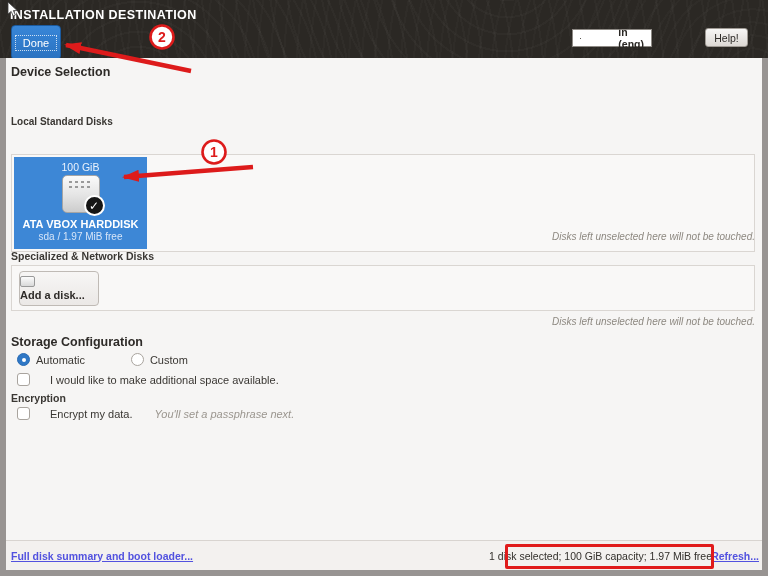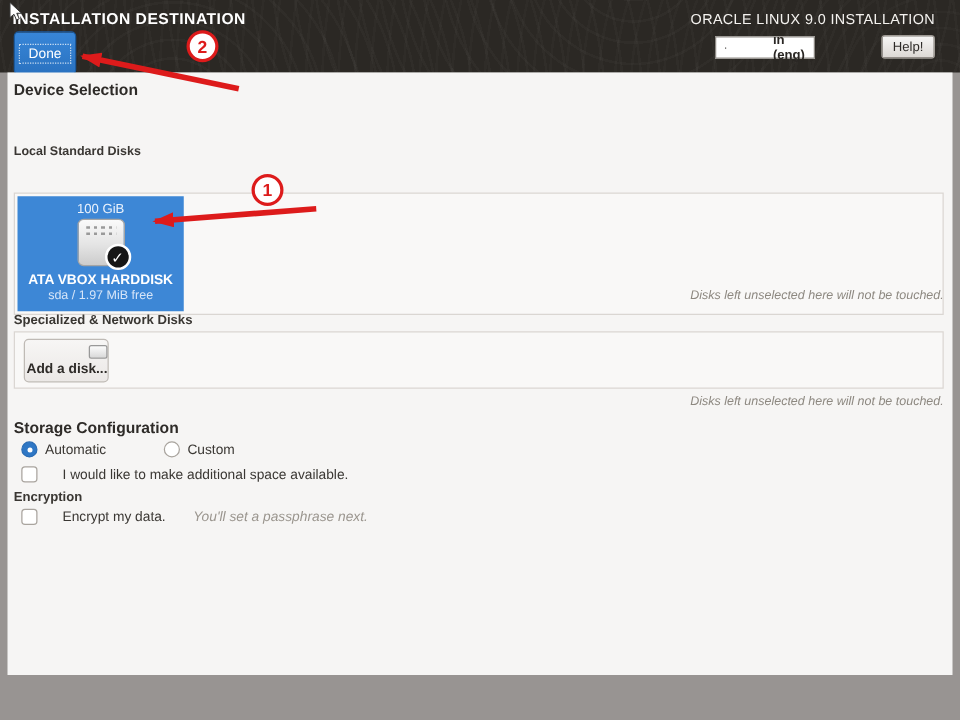--- a/index.html
+++ b/index.html
@@ -48,23 +48,23 @@
   .disk-badge { position:absolute; right:-6px; bottom:-4px; width:21px; height:21px; border-radius:50%;
     background:#161616; border:2px solid #fff; color:#fff; font-size:12px; font-weight:bold;
     display:flex; align-items:center; justify-content:center; }
   .disk-name { margin-top:5px; font-size:11px; font-weight:bold; color:#ffffff; }
   .disk-details { margin-top:1px; font-size:10px; color:#d6e5f8; }
   .note { position:absolute; right:7px; font-size:10px; font-style:italic; color:#8d8880; }
   .note1 { top:173px; }
   .note2 { top:258px; }
   .h-spec { left:5px; top:192px; font-size:10.5px; }
   .network-box { position:absolute; left:5px; top:207px; width:744px; height:46px; background:#f9f8f7; border:1px solid #dad6d2; }
-  .add-disk-btn { position:absolute; left:7px; top:5px; width:68px; height:35px;
+  .add-disk-btn { position:absolute; left:7px; top:5px; width:80px; height:35px;
     background:linear-gradient(#f7f6f5,#ebe8e6); border:1px solid #bfbab5; border-radius:4px;
-    display:flex; flex-direction:column; align-items:flex-end; justify-content:center; gap:2px; cursor:pointer; font-family:inherit; }
+    display:flex; flex-direction:column; align-items:flex-start; justify-content:center; gap:2px; cursor:pointer; font-family:inherit; }
   .add-disk-icon { width:15px; height:11px; border-radius:2px; background:linear-gradient(#fcfcfc,#d9d9d9); border:1px solid #999; }
   .add-disk-label { font-size:11px; font-weight:bold; color:#2e2b28; }
   .h-storage { left:5px; top:277px; }
   .h-enc { left:5px; top:334px; font-size:10.5px; }
   .radio-row { position:absolute; left:11px; top:295px; display:flex; align-items:center; }
   .opt { display:flex; align-items:center; gap:6px; font-size:11px; color:#3a3733; }
   .opt.custom { margin-left:46px; }
   .radio { width:13px; height:13px; border-radius:50%; background:#fff; border:1px solid #a9a49e; position:relative; cursor:pointer; }
   .radio.checked { background:#2f77c5; border-color:#2a6cb4; }
   .radio.checked::after { content:""; position:absolute; left:3.5px; top:3.5px; width:4px; height:4px; border-radius:50%; background:#fff; }
@@ -92,21 +92,20 @@
 <div class="window">
 
   <div class="header">
     <svg class="cursor-icon" width="12" height="15" viewBox="0 0 12 15">
       <polygon points="1,0 1,12 4.2,9.4 6.2,14 8.4,13 6.4,8.6 10.2,8.6" fill="#ffffff" stroke="#3a3a3a" stroke-width="0.8"></polygon>
     </svg>
     <div class="page-title">INSTALLATION DESTINATION</div>
     <button class="done-btn">
         <span>Done</span>
       </button>
-    <div class="product-title">ORACLE LINUX 9.0 INSTALLATION</div>
     <div class="kbd-box">
       <svg width="14" height="11" viewBox="0 0 14 11">
         <rect x="0.5" y="1" width="13" height="9" rx="1.2" fill="#2d2a27"></rect>
         <rect x="2" y="3" width="1.6" height="1.4" fill="#fff"></rect>
           <rect x="4.4" y="3" width="1.6" height="1.4" fill="#fff"></rect>
         <rect x="6.8" y="3" width="1.6" height="1.4" fill="#fff"></rect>
           <rect x="9.2" y="3" width="1.6" height="1.4" fill="#fff"></rect>
         <rect x="3" y="7" width="8" height="1.4" fill="#fff"></rect>
       </svg>
       <span class="kbd-label">in (eng)</span>
@@ -158,20 +157,26 @@
     </div>
 
     <div class="h-sub h-enc">Encryption</div>
     <div class="check-row cr2">
       <span class="checkbox"></span>
       <span>Encrypt my data.</span>
       <span class="hint">You'll set a passphrase next.</span>
     </div>
   </div>
 
+  <div class="footer">
+    <a class="summary-link">Full disk summary and boot loader...</a>
+    <span class="status">1 disk selected; 100 GiB capacity; 1.97 MiB free</span>
+    <a class="refresh-link">Refresh...</a>
+    <div class="red-rect"></div>
+  </div>
 
   <svg class="annotations" viewBox="0 0 768 576">
     <defs>
       <marker id="arrowhead" markerUnits="userSpaceOnUse" markerWidth="18" markerHeight="14" refX="15" refY="6" orient="auto">
         <path d="M0,0 L17,6 L0,12 z" fill="#dd1b1b"></path>
       </marker>
     </defs>
     <line x1="191" y1="71" x2="66" y2="45" stroke="#dd1b1b" stroke-width="4.5" marker-end="url(#arrowhead)"></line>
     <line x1="253" y1="167" x2="124" y2="177" stroke="#dd1b1b" stroke-width="4.5" marker-end="url(#arrowhead)"></line>
     <circle cx="162" cy="37" r="11.5" fill="#ffffff" stroke="#dd1b1b" stroke-width="2.6"></circle>

